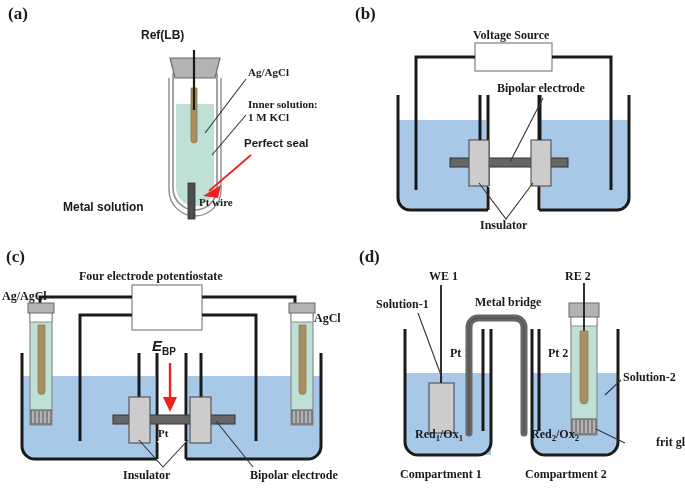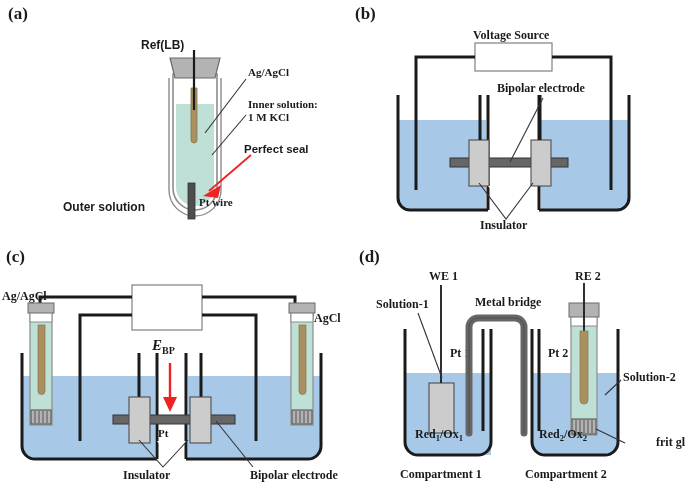--- a/index.html
+++ b/index.html
@@ -11,32 +11,32 @@
   #panel-c{left:0;top:245px;width:343px;height:246px;}
   #panel-d{left:343px;top:245px;width:342px;height:246px;}
   .panel-label{position:absolute;font-family:"Liberation Serif",serif;
                font-weight:bold;font-size:17px;letter-spacing:0px;}
   .lbl{position:absolute;white-space:nowrap;line-height:1.18;}
   .serif-b{font-family:"Liberation Serif",serif;font-weight:bold;font-size:11px;}
   .serif-b12{font-family:"Liberation Serif",serif;font-weight:bold;font-size:12px;}
   .sans-b{font-family:"Liberation Sans",sans-serif;font-weight:bold;font-size:11.5px;}
   .sans-b12{font-family:"Liberation Sans",sans-serif;font-weight:bold;font-size:12px;}
   svg{position:absolute;left:0;top:0;overflow:visible;}
-  .ebp{position:absolute;font-family:Liberation Serif, serif;font-weight:bold;font-size:15px;}
+  .ebp{position:absolute;font-family:Liberation Sans, sans-serif;font-weight:bold;font-size:15px;}
   .ebp i{font-style:italic;}
   .ebp sub{font-style:normal;font-size:10px;}
   sub{font-size:0.72em;}
 </style>
 </head>
 <body>
 
 <div class="panel" id="panel-a">
   <div class="panel-label" style="left:8px;top:4px;">(a)</div>
 
-  <div class="lbl sans-b12" style="left:141px;top:38px;">Ref(LB)</div>
+  <div class="lbl sans-b12" style="left:141px;top:28px;">Ref(LB)</div>
 
   <svg width="343" height="245">
 
     <path d="M173,74 L173,188 A22,22 0 0 0 217,188 L217,74 Z" fill="#ffffff" stroke="#8c8c8c" stroke-width="1.6"></path>
 
     <path d="M176,104 L176,187 A19,19 0 0 0 214,187 L214,104 Z" fill="#bfe0d6" stroke="none"></path>
 
     <path d="M169,78 L169,190 A24,24 0 0 0 221,190 L221,78" fill="none" stroke="#8c8c8c" stroke-width="1.4"></path>
 
     <path d="M170,58 L220,58 L215,78 L175,78 Z" fill="#b3b3b3" stroke="#6b6b6b" stroke-width="1.2"></path>
@@ -50,23 +50,23 @@
     <line x1="205" y1="133" x2="246" y2="79" stroke="#333333" stroke-width="1.1"></line>
     <line x1="212" y1="155" x2="246" y2="115" stroke="#333333" stroke-width="1.1"></line>
 
     <line x1="251" y1="155" x2="209" y2="191" stroke="#ee2222" stroke-width="1.8"></line>
     <polygon points="203,196 221,185 218,198" fill="#ee2222"></polygon>
   </svg>
 
   <div class="lbl serif-b" style="left:248px;top:66px;">Ag/AgCl</div>
   <div class="lbl serif-b" style="left:248px;top:98px;">Inner solution:</div>
   <div class="lbl serif-b" style="left:248px;top:111px;">1 M KCl</div>
-  <div class="lbl sans-b" style="left:244px;top:143px;text-align:center;">Perfect seal</div>
-
-  <div class="lbl sans-b12" style="left:63px;top:200px;">Outer solution</div>
+  <div class="lbl sans-b" style="left:244px;top:137px;text-align:center;">Perfect seal</div>
+
+  <div class="lbl sans-b12" style="left:63px;top:200px;">Metal solution</div>
   <div class="lbl serif-b" style="left:199px;top:196px;">Pt wire</div>
 </div>
 
 <div class="panel" id="panel-b">
   <div class="panel-label" style="left:12px;top:4px;">(b)</div>
 
   <div class="lbl serif-b12" style="left:130px;top:28px;">Voltage Source</div>
 
   <svg width="342" height="245">
 
@@ -99,20 +99,21 @@
     <polyline points="136,183 163,219 190,183" fill="none" stroke="#333333" stroke-width="1.1"></polyline>
   </svg>
 
   <div class="lbl serif-b12" style="left:154px;top:81px;">Bipolar electrode</div>
   <div class="lbl serif-b12" style="left:137px;top:218px;">Insulator</div>
 </div>
 
 <div class="panel" id="panel-c">
   <div class="panel-label" style="left:6px;top:2px;">(c)</div>
 
+  <div class="lbl serif-b12" style="left:79px;top:24px;">Four electrode potentiostate</div>
   <div class="lbl serif-b12" style="left:2px;top:44px;">Ag/AgCl</div>
   <div class="lbl serif-b12" style="left:296px;top:66px;">Ag/AgCl</div>
 
   <svg width="343" height="246">
 
     <path d="M22,131 L22,201 A13,13 0 0 0 35,214 L155,214 L155,131 Z" fill="#a8c8e8" stroke="none"></path>
     <path d="M22,108 L22,201 A13,13 0 0 0 35,214 L157,214" fill="none" stroke="#1a1a1a" stroke-width="3"></path>
     <line x1="157" y1="108" x2="157" y2="214" stroke="#1a1a1a" stroke-width="3"></line>
 
     <path d="M188,131 L188,214 L308,214 A13,13 0 0 0 321,201 L321,131 Z" fill="#a8c8e8" stroke="none"></path>
@@ -169,21 +170,21 @@
 
   <div class="lbl serif-b" style="left:158px;top:182px;">Pt</div>
   <div class="lbl serif-b12" style="left:123px;top:223px;">Insulator</div>
   <div class="lbl serif-b12" style="left:250px;top:223px;">Bipolar electrode</div>
 </div>
 
 <div class="panel" id="panel-d">
   <div class="panel-label" style="left:16px;top:2px;">(d)</div>
 
   <div class="lbl serif-b12" style="left:86px;top:24px;">WE 1</div>
-  <div class="lbl serif-b12" style="left:232px;top:24px;text-align:right;">RE 2</div>
+  <div class="lbl serif-b12" style="left:222px;top:24px;text-align:right;">RE 2</div>
   <div class="lbl serif-b12" style="left:33px;top:52px;">Solution-1</div>
   <div class="lbl serif-b12" style="left:132px;top:50px;">Metal bridge</div>
   <div class="lbl serif-b12" style="left:280px;top:125px;">Solution-2</div>
   <div class="lbl serif-b12" style="left:107px;top:101px;">Pt 1</div>
   <div class="lbl serif-b12" style="left:205px;top:101px;">Pt 2</div>
 
   <svg width="342" height="246">
 
     <path d="M62,128 L62,197 A13,13 0 0 0 75,210 L148,210 L148,128 Z" fill="#a8c8e8" stroke="none"></path>
     <path d="M62,84 L62,197 A13,13 0 0 0 75,210 L135,210 A13,13 0 0 0 148,197 L148,84" fill="none" stroke="#1a1a1a" stroke-width="3"></path>
@@ -216,17 +217,17 @@
     </g>
 
     <line x1="75" y1="68" x2="99" y2="133" stroke="#333333" stroke-width="1.1"></line>
     <line x1="278" y1="135" x2="262" y2="150" stroke="#333333" stroke-width="1.1"></line>
     <line x1="253" y1="184" x2="282" y2="198" stroke="#333333" stroke-width="1.1"></line>
   </svg>
 
   <div class="lbl serif-b12" style="left:285px;top:190px;margin-left:28px;">frit glass</div>
 
   <div class="lbl serif-b12" style="left:72px;top:182px;"><span>Red</span><sub>1</sub><span>/Ox</span><sub>1</sub></div>
-  <div class="lbl serif-b12" style="left:196px;top:182px;"><span>Red</span><sub>2</sub><span>/Ox</span><sub>2</sub></div>
+  <div class="lbl serif-b12" style="left:188px;top:182px;"><span>Red</span><sub>2</sub><span>/Ox</span><sub>2</sub></div>
 
   <div class="lbl serif-b12" style="left:57px;top:222px;text-align:center;">Compartment 1</div>
   <div class="lbl serif-b12" style="left:182px;top:222px;">Compartment 2</div>
 </div>
 
 </body></html>

